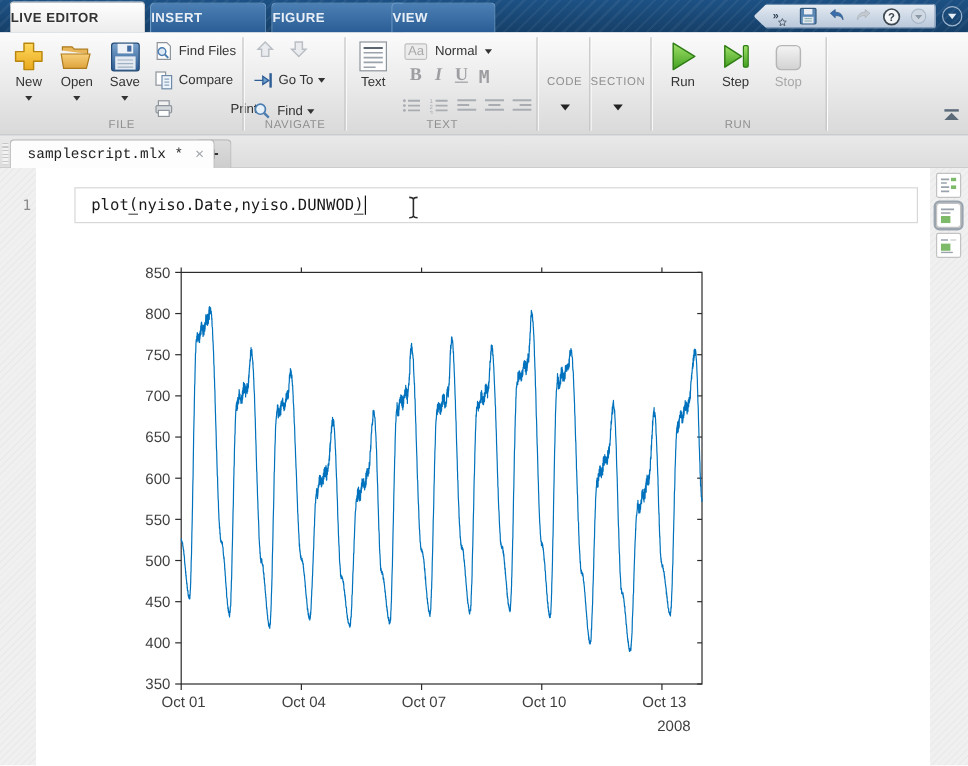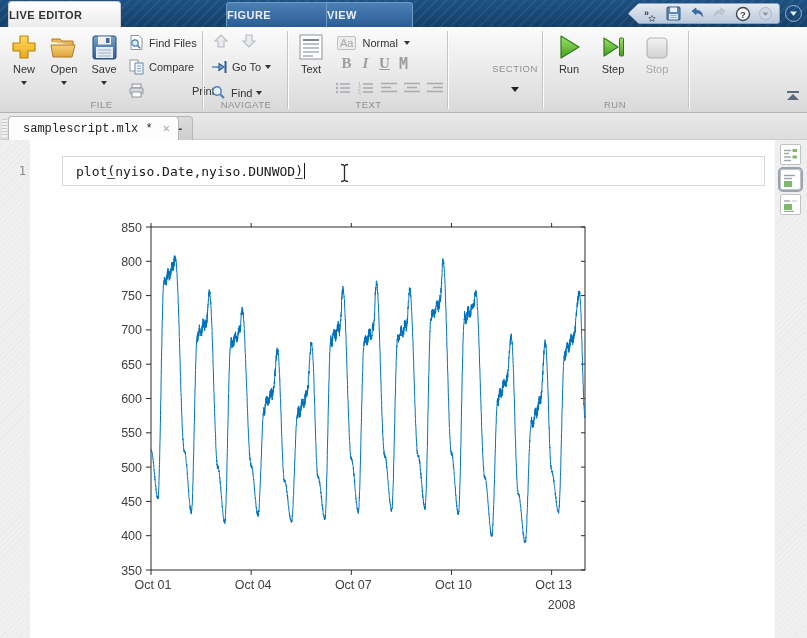--- a/index.html
+++ b/index.html
@@ -84,20 +84,21 @@
 
   svg text { font-family:"Liberation Sans", sans-serif; }
 </style>
 </head>
 <body>
 
 <div class="screen">
 
   <div class="titlebar">
     <div class="rtab active" style="left:8px;  width:113px;">LIVE EDITOR</div>
+    <div class="rtab" style="left:125px; width:97px;">INSERT</div>
     <div class="rtab" style="left:226px; width:111px;">FIGURE</div>
     <div class="rtab" style="left:326px; width:87px;">VIEW</div>
 
     <div class="quickbar">
       <span class="qa-btn">
         <svg width="16" height="16" viewBox="0 0 16 16">
             <text x="1" y="10" font-size="9" font-weight="bold" fill="#2c3e50">»</text>
             <path d="M9 9.5l1 2 2.2.2-1.7 1.5.5 2.2-2-1.2-2 1.2.5-2.2L5.8 11.7 8 11.5z" fill="none" stroke="#51606e" stroke-width=".8"></path>
           </svg>
       </span>
@@ -309,20 +310,27 @@
         <svg width="16" height="14" viewBox="0 0 16 14">
             <line x1="0" y1="2.5" x2="16" y2="2.5" stroke="#a9adb2" stroke-width="1.6"></line>
             <line x1="6" y1="6.5" x2="16" y2="6.5" stroke="#a9adb2" stroke-width="1.6"></line>
             <line x1="0" y1="10.5" x2="16" y2="10.5" stroke="#a9adb2" stroke-width="1.6"></line>
           </svg>
       </div>
       <div class="glabel">TEXT</div>
       <div class="gdiv" style="right:0;"></div>
     </div>
 
+    <div class="group" style="left:449px; width:43px;">
+      <div class="collapsed-grp">
+        <div class="clabel">CODE</div>
+        <span class="caret" style="border-top-color:#222;"></span>
+      </div>
+      <div class="gdiv" style="right:0;"></div>
+    </div>
 
     <div class="group" style="left:487px; width:56px;">
       <div class="collapsed-grp">
         <div class="clabel">SECTION</div>
         <span class="caret" style="border-top-color:#222;"></span>
       </div>
       <div class="gdiv" style="right:0;"></div>
     </div>
 
     <div class="group" style="left:541px; width:148px;">

